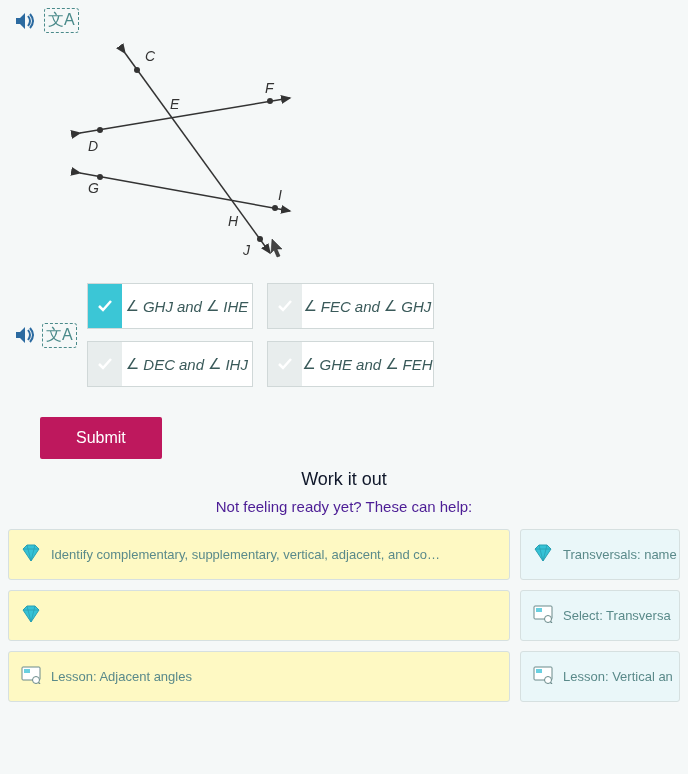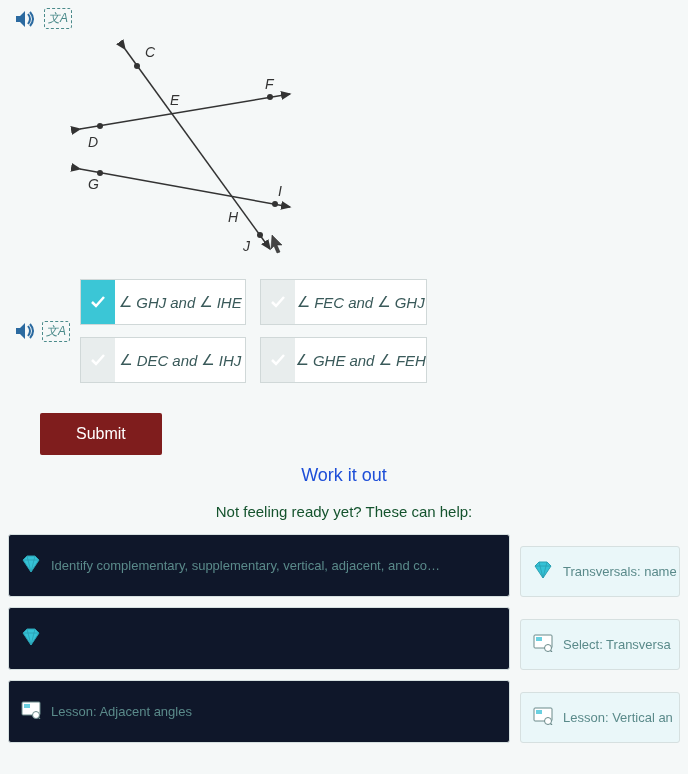--- a/index.html
+++ b/index.html
@@ -16,23 +16,22 @@
     display: flex;
     align-items: center;
     gap: 8px;
     padding: 8px 16px 0 16px;
   }
   .audio-icon svg { display:block; }
   .translate-icon {
     border: 1px dashed #4a8a8a;
     border-radius: 3px;
     padding: 1px 3px;
-    font-size: 12px;
+    font-size: 16px;
     color:#4a8a8a;
-    font-style:italic;
   }
   .prompt-text { font-size: 16px; color:#3f6666; }
   .figure-area {
     margin: 10px 0 10px 60px;
     width: 260px; height: 230px;
     position: relative;
   }
   .figure-area svg { position:absolute; top:0; left:0; }
   
   .answers-row {
@@ -57,45 +56,45 @@
   .check svg { display:block; }
   .opt-label {
     flex:1; display:flex; align-items:center; justify-content:center;
     font-style: italic; color:#3a5a5a; font-size:15px;
     gap:4px;
   }
   .ang { font-style: normal; }
   
   .submit-btn {
     margin: 30px 0 0 40px;
-    background:#7f1d1d; color:#fff;
+    background:#be185d; color:#fff;
     border:none; padding:12px 36px;
     font-size:16px; border-radius:2px;
     cursor:pointer;
   }
   .workitout {
     text-align:center; margin-top:10px;
   }
-  .workitout-title { color:#1d4ed8; font-size:18px; margin-bottom:17px;}
-  .workitout-sub { color:#14532d; font-size:15px; }
+  .workitout-title { color:#0f172a; font-size:18px; margin-bottom:8px;}
+  .workitout-sub { color:#4c1d95; font-size:15px; }
   
   .help-grid {
     margin-top:14px; padding:0 8px 8px 8px;
     display:grid;
     grid-template-columns: 1fr 160px;
     gap:10px 10px;
   }
   .help-card {
-    background:#0f172a; border:1px solid #d6e0e0;
+    background:#fef9c3; border:1px solid #d6e0e0;
     border-radius:3px; padding:14px 12px;
     display:flex; align-items:center; gap:10px;
     font-size:13px; color:#5a8a8a;
     overflow:hidden; white-space:nowrap;
   }
-  .help-card.alt { background:#eaf7f9;margin-top:12px; }
+  .help-card.alt { background:#eaf7f9; }
   .gem-icon, .lesson-icon { flex-shrink:0; }
   
   .left-icons { display:flex; flex-direction:row; gap:6px; align-items:center;}
 </style>
 </head>
 <body>
 
 
 
 

